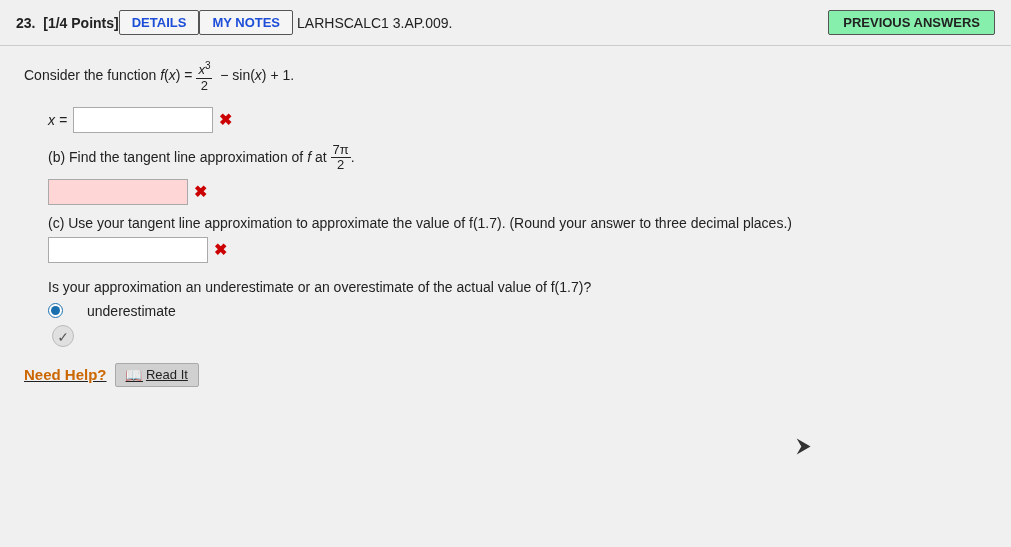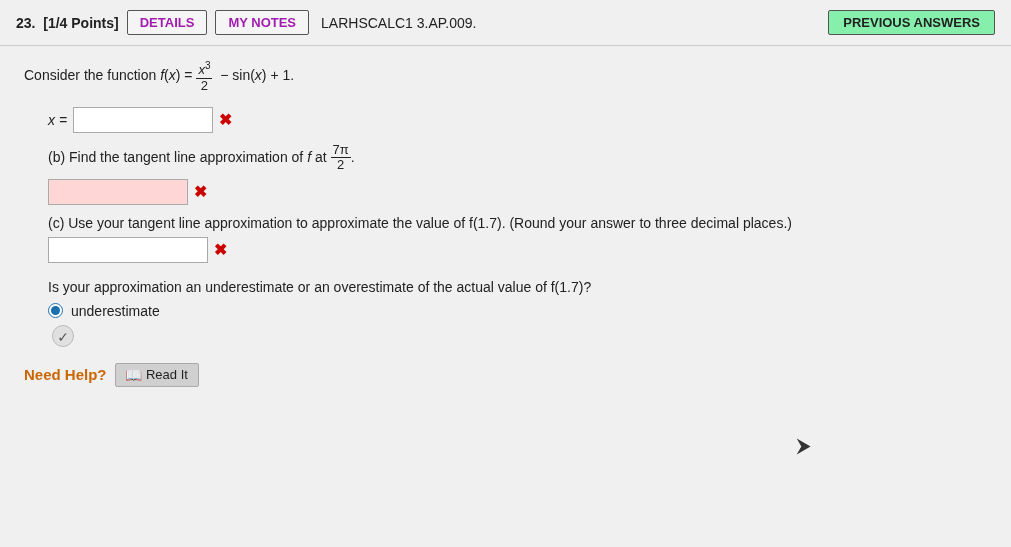--- a/index.html
+++ b/index.html
@@ -20,37 +20,36 @@
       display: flex;
       align-items: center;
       padding: 10px 16px;
       gap: 8px;
       background: #f0f0f0;
       border-bottom: 1px solid #ccc;
     }
     .header-left {
       display: flex;
       align-items: center;
-      gap: 8px;
       flex: 1;
     }
     .points-label {
       font-weight: bold;
       font-size: 14px;
       white-space: nowrap;
     }
     .btn-header {
       border: 1.5px solid #555;
       background: #f5f5f5;
       padding: 4px 12px;
       font-size: 13px;
       font-weight: bold;
       cursor: pointer;
       border-radius: 2px;
-      color: #a21caf;
+      color: #1d4ed8;
       white-space: nowrap;
     }
     .course-code {
       font-weight: normal;
       font-size: 14px;
       margin-left: 4px;
     }
     .btn-prev-answers {
       border: 1.5px solid #555;
       background: #86efac;
@@ -129,21 +128,21 @@
       margin-left: 24px;
       margin-bottom: 8px;
     }
     .radio-group {
       margin-left: 24px;
       margin-top: 8px;
     }
     .radio-item {
       display: flex;
       align-items: center;
-      gap: 8px;
+      gap: 24px;
       margin-bottom: 6px;
       font-size: 14px;
       cursor: pointer;
     }
     .radio-item input[type="radio"] {
       accent-color: #1a6faf;
       width: 15px;
       height: 15px;
       cursor: pointer;
     }
@@ -159,20 +158,21 @@
       color: #555;
       font-size: 14px;
       cursor: pointer;
       margin-left: 4px;
     }
     .need-help-row {
       display: flex;
       align-items: center;
       gap: 8px;
       margin-top: 16px;
+      text-decoration: underline;
     }
     .need-help-label {
       color: #cc6600;
       font-weight: bold;
       font-size: 15px;
     }
     .read-it-btn {
       background: #d0d0d0;
       border: 1px solid #aaa;
       padding: 3px 10px;

